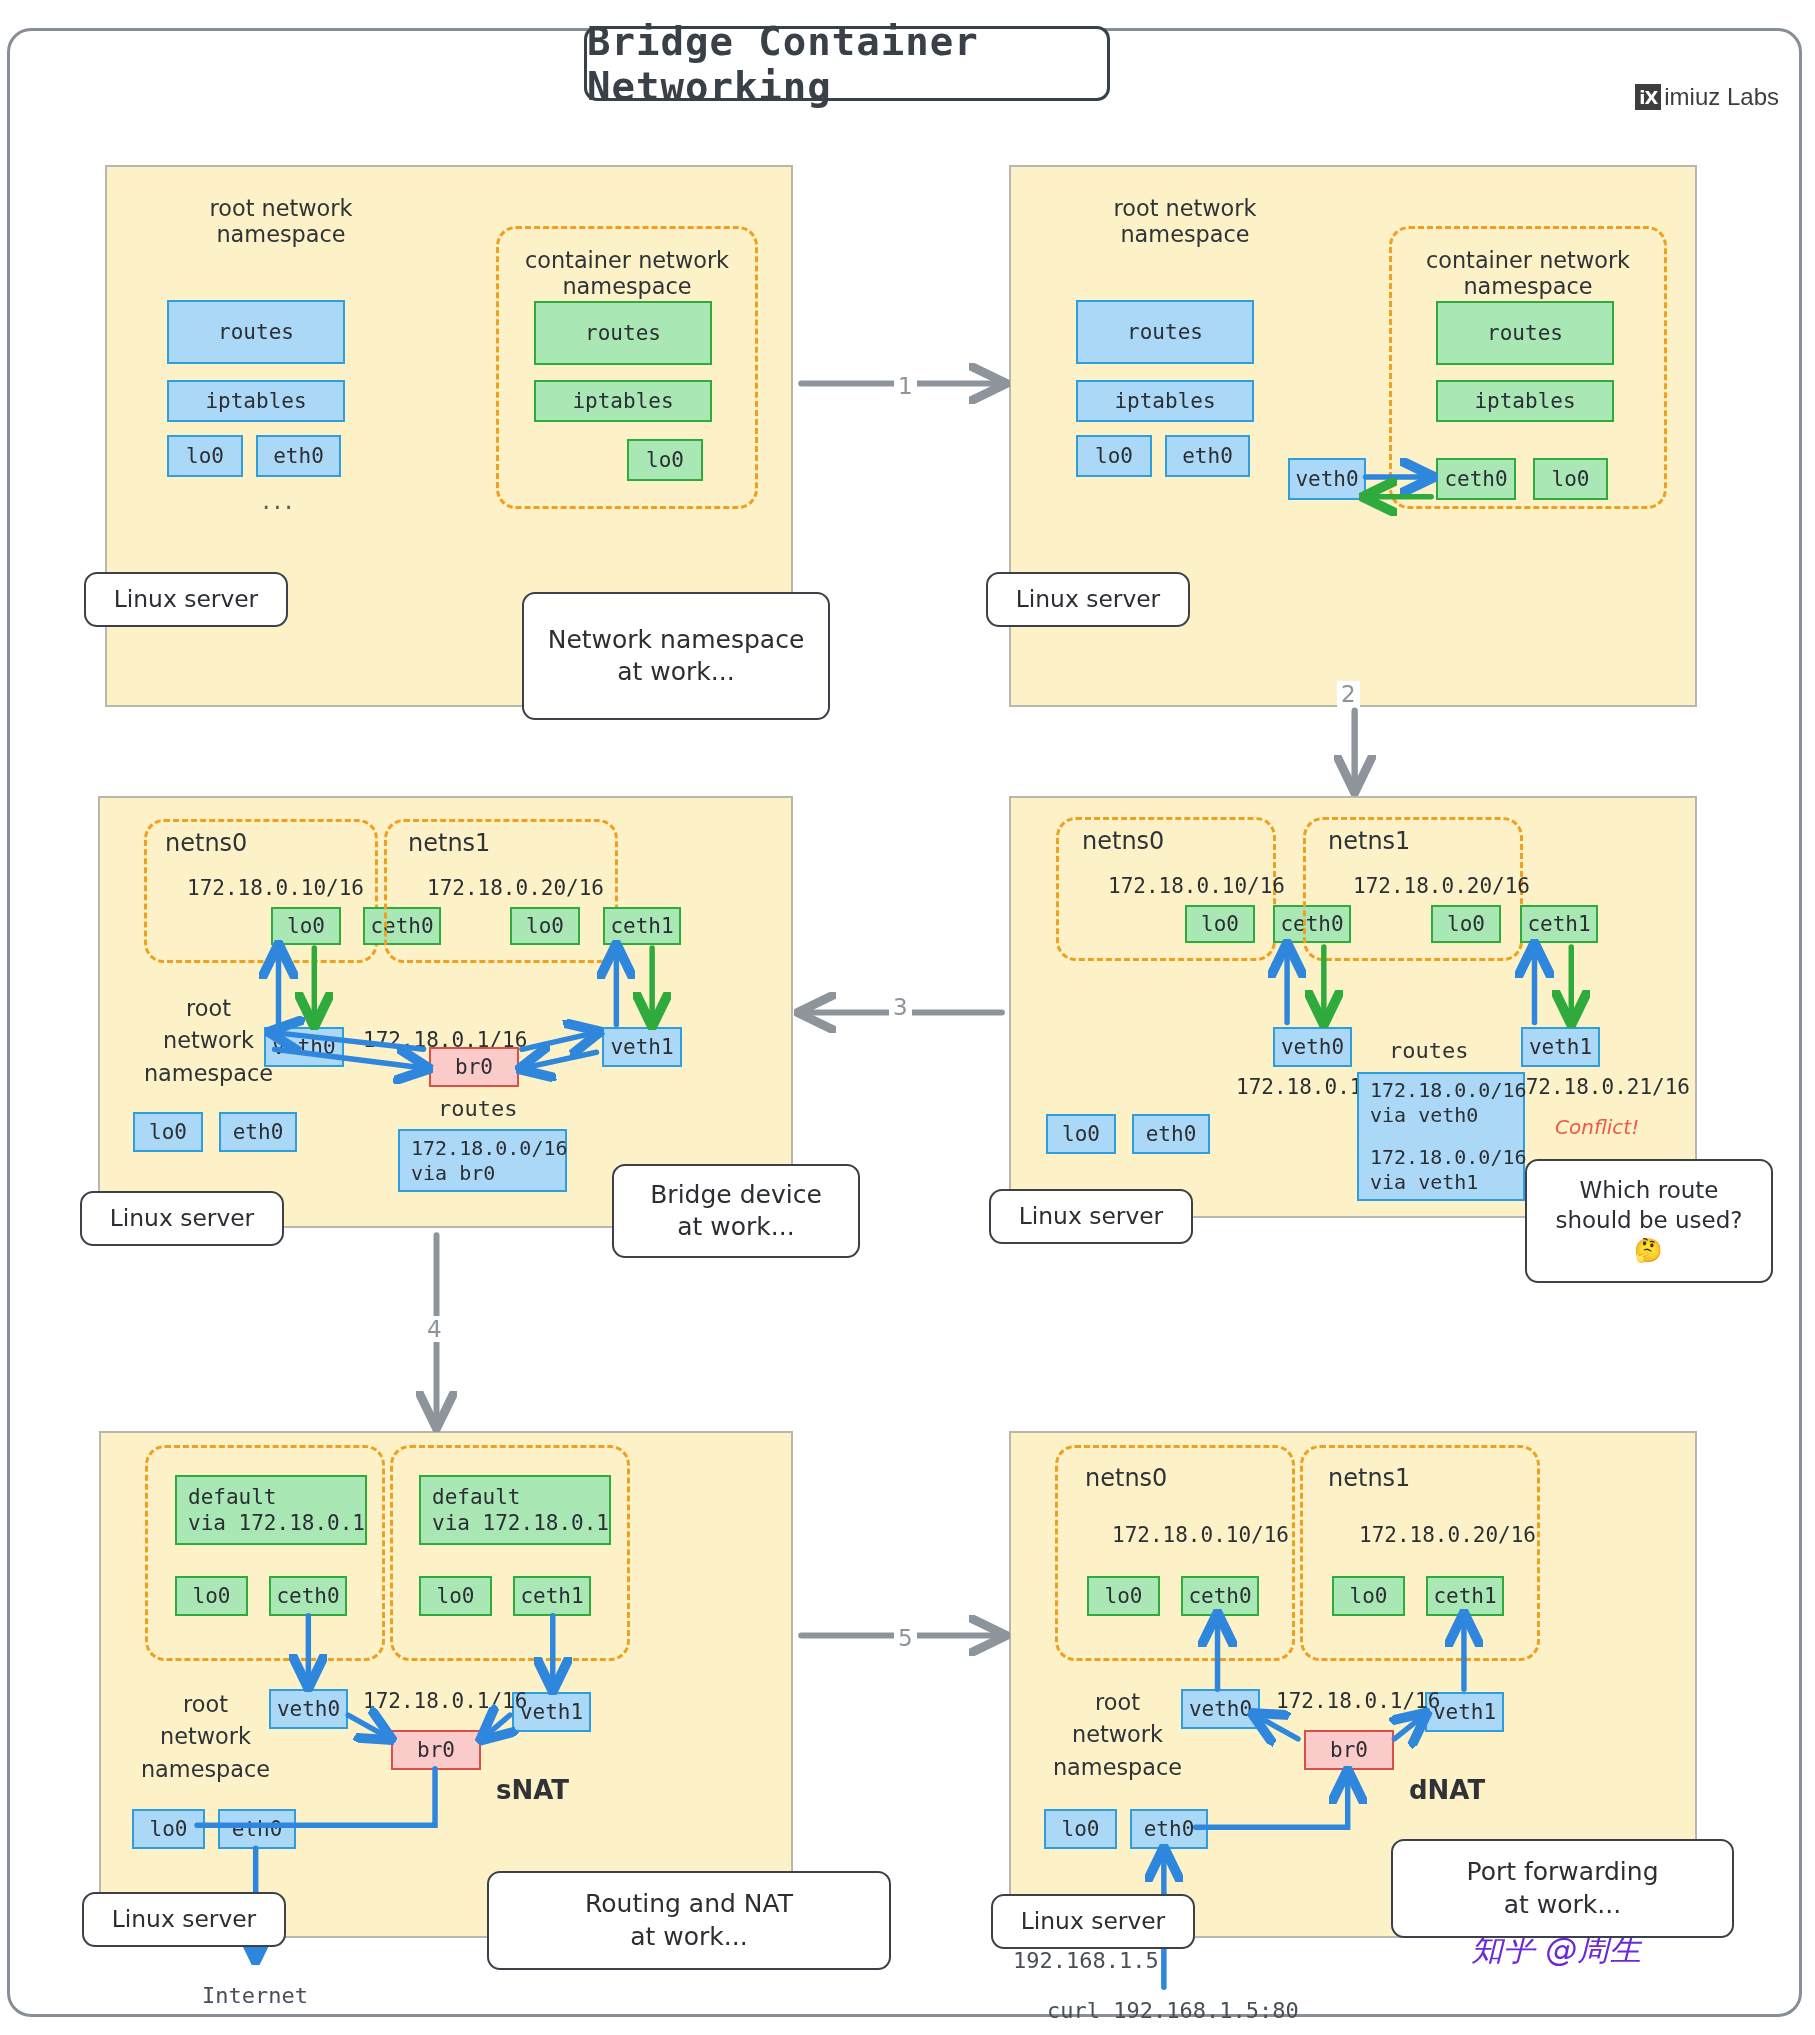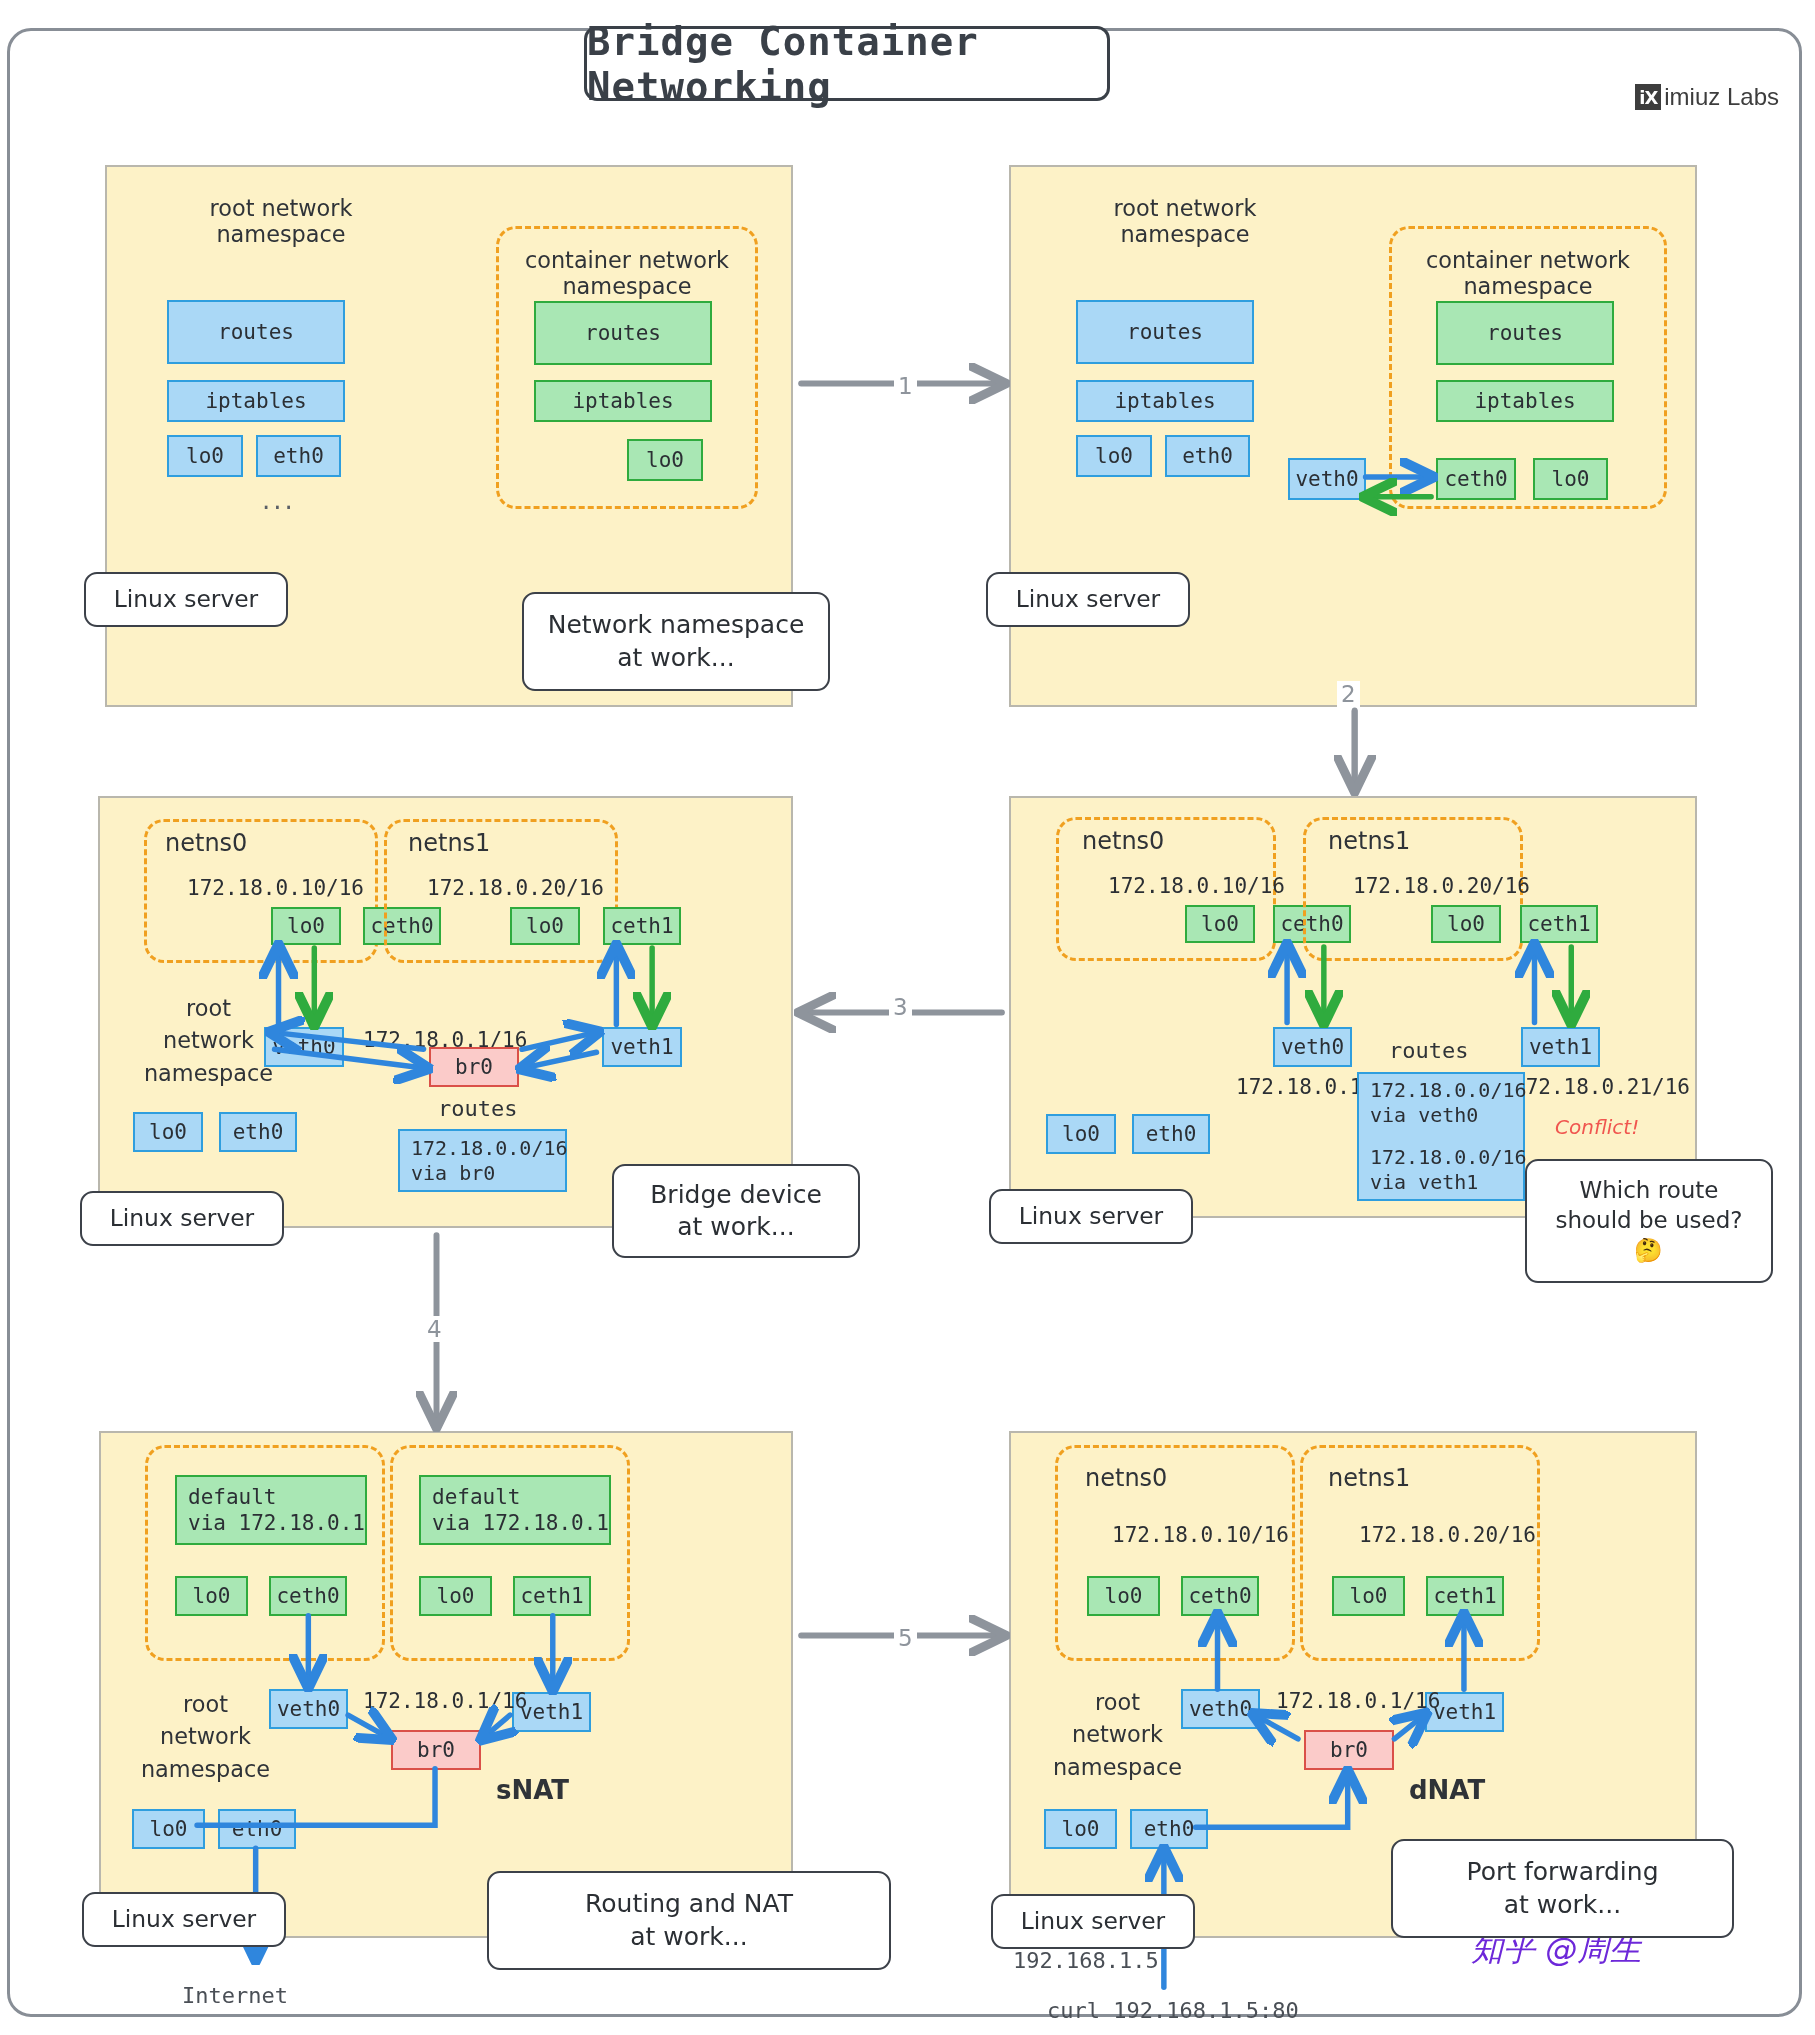--- a/index.html
+++ b/index.html
@@ -91,21 +91,21 @@
     <div class="box blue" style="left:60px;top:213px;width:178px;height:42px;">iptables</div>
     <div class="box blue" style="left:60px;top:268px;width:76px;height:42px;">lo0</div>
     <div class="box blue" style="left:149px;top:268px;width:85px;height:42px;">eth0</div>
     <div class="dots" style="left:155px;top:318px;">...</div>
 
     <div class="box green" style="left:427px;top:134px;width:178px;height:64px;">routes</div>
     <div class="box green" style="left:427px;top:213px;width:178px;height:42px;">iptables</div>
     <div class="box green" style="left:520px;top:272px;width:76px;height:42px;">lo0</div>
   </div>
   <div class="callout server-tag" style="left:84px;top:572px;width:204px;height:55px;">Linux server</div>
-  <div class="callout" style="left:522px;top:592px;width:308px;height:99px;white-space:pre-line;">Network namespace
+  <div class="callout" style="left:522px;top:592px;width:308px;height:128px;white-space:pre-line;">Network namespace
 at work...</div>
 
   <div class="panel" style="left:1009px;top:165px;width:688px;height:542px;">
     <div class="cap" style="left:45px;top:28px;width:258px;">
       <div>root network</div>
       <div>namespace</div>
     </div>
 
     <div class="ns" style="left:378px;top:59px;width:278px;height:283px;"></div>
     <div class="cap" style="left:378px;top:80px;width:278px;">
@@ -219,21 +219,21 @@
     <div class="box red" style="left:290px;top:297px;width:90px;height:40px;">br0</div>
 
     <div class="capc" style="left:395px;top:342px;font-size:26px;font-weight:bold;">sNAT</div>
 
     <div class="box blue" style="left:31px;top:376px;width:73px;height:40px;">lo0</div>
     <div class="box blue" style="left:117px;top:376px;width:78px;height:40px;">eth0</div>
   </div>
   <div class="callout server-tag" style="left:82px;top:1892px;width:204px;height:55px;">Linux server</div>
   <div class="callout" style="left:487px;top:1871px;width:404px;height:99px;white-space:pre-line;">Routing and NAT
 at work...</div>
-  <div class="capc" style="left:182px;top:1983px;font-family:'DejaVu Sans Mono',monospace;font-size:22px;color:#4a4f56;">Internet</div>
+  <div class="capc" style="left:202px;top:1983px;font-family:'DejaVu Sans Mono',monospace;font-size:22px;color:#4a4f56;">Internet</div>
 
   <div class="panel" style="left:1009px;top:1431px;width:688px;height:507px;">
     <div class="ns" style="left:44px;top:12px;width:240px;height:216px;"></div>
     <div class="capc" style="left:74px;top:31px;font-size:24px;">netns0</div>
     <div class="iplbl" style="left:101px;top:90px;">172.18.0.10/16</div>
     <div class="box green" style="left:76px;top:143px;width:73px;height:40px;">lo0</div>
     <div class="box green" style="left:170px;top:143px;width:78px;height:40px;">ceth0</div>
 
     <div class="ns" style="left:289px;top:12px;width:240px;height:216px;"></div>
     <div class="capc" style="left:317px;top:31px;font-size:24px;">netns1</div>

